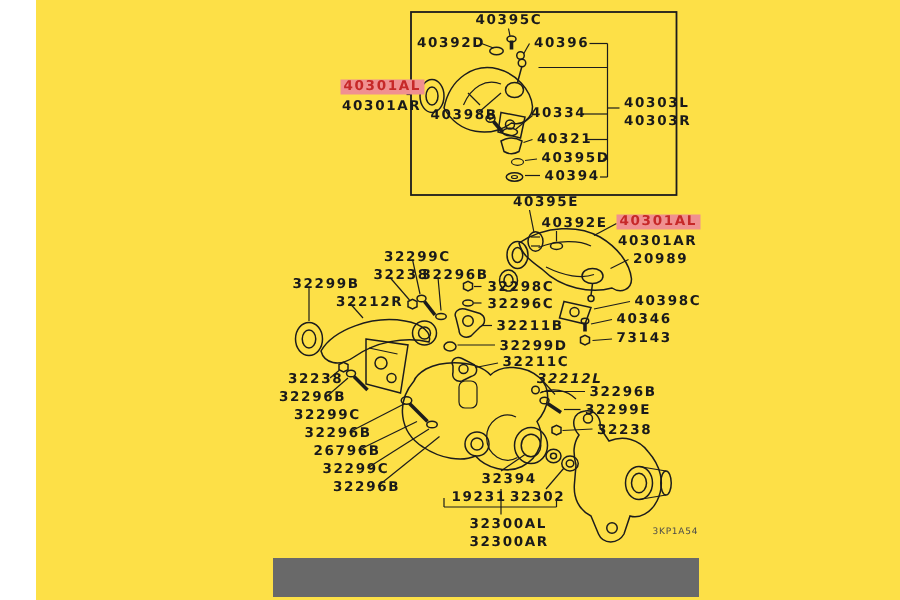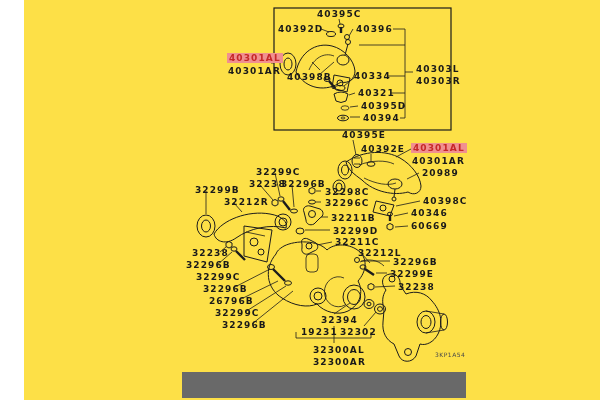--- a/index.html
+++ b/index.html
@@ -203,32 +203,32 @@
       <span class="part-label" style="left: 333px; top: 88px;">40321</span>
       <span class="part-label" style="left: 336px; top: 101px;">40395D</span>
       <span class="part-label" style="left: 338px; top: 113px;">40394</span>
       <span class="part-label" style="left: 317px; top: 130px;">40395E</span>
       <span class="part-label" style="left: 336px; top: 144px;">40392E</span>
       <span class="part-label highlight" style="left: 387px; top: 143px; background: rgb(240, 144, 144); color: rgb(198, 40, 40);">40301AL</span>
       <span class="part-label" style="left: 387px; top: 156px;">40301AR</span>
       <span class="part-label" style="left: 397px; top: 168px;">20989</span>
       <span class="part-label" style="left: 398px; top: 196px;">40398C</span>
       <span class="part-label" style="left: 386px; top: 208px;">40346</span>
-      <span class="part-label" style="left: 386px; top: 221px;">60669</span>
+      <span class="part-label" style="left: 386px; top: 221px;">73143</span>
       <span class="part-label" style="left: 231px; top: 167px;">32299C</span>
       <span class="part-label" style="left: 224px; top: 179px;">32238</span>
       <span class="part-label" style="left: 256px; top: 179px;">32296B</span>
       <span class="part-label" style="left: 170px; top: 185px;">32299B</span>
       <span class="part-label" style="left: 199px; top: 197px;">32212R</span>
       <span class="part-label" style="left: 300px; top: 187px;">32298C</span>
       <span class="part-label" style="left: 300px; top: 198px;">32296C</span>
       <span class="part-label" style="left: 306px; top: 213px;">32211B</span>
       <span class="part-label" style="left: 308px; top: 226px;">32299D</span>
       <span class="part-label" style="left: 310px; top: 237px;">32211C</span>
-      <span class="part-label" style="left: 333px; top: 248px;">32212L</span>
+      <span class="part-label" style="left: 333px; top: 248px; font-style: italic;">32212L</span>
       <span class="part-label" style="left: 167px; top: 248px;">32238</span>
       <span class="part-label" style="left: 161px; top: 260px;">32296B</span>
       <span class="part-label" style="left: 171px; top: 272px;">32299C</span>
       <span class="part-label" style="left: 178px; top: 284px;">32296B</span>
       <span class="part-label" style="left: 184px; top: 296px;">26796B</span>
       <span class="part-label" style="left: 190px; top: 308px;">32299C</span>
       <span class="part-label" style="left: 197px; top: 320px;">32296B</span>
       <span class="part-label" style="left: 368px; top: 257px;">32296B</span>
       <span class="part-label" style="left: 365px; top: 269px;">32299E</span>
       <span class="part-label" style="left: 373px; top: 282px;">32238</span>

